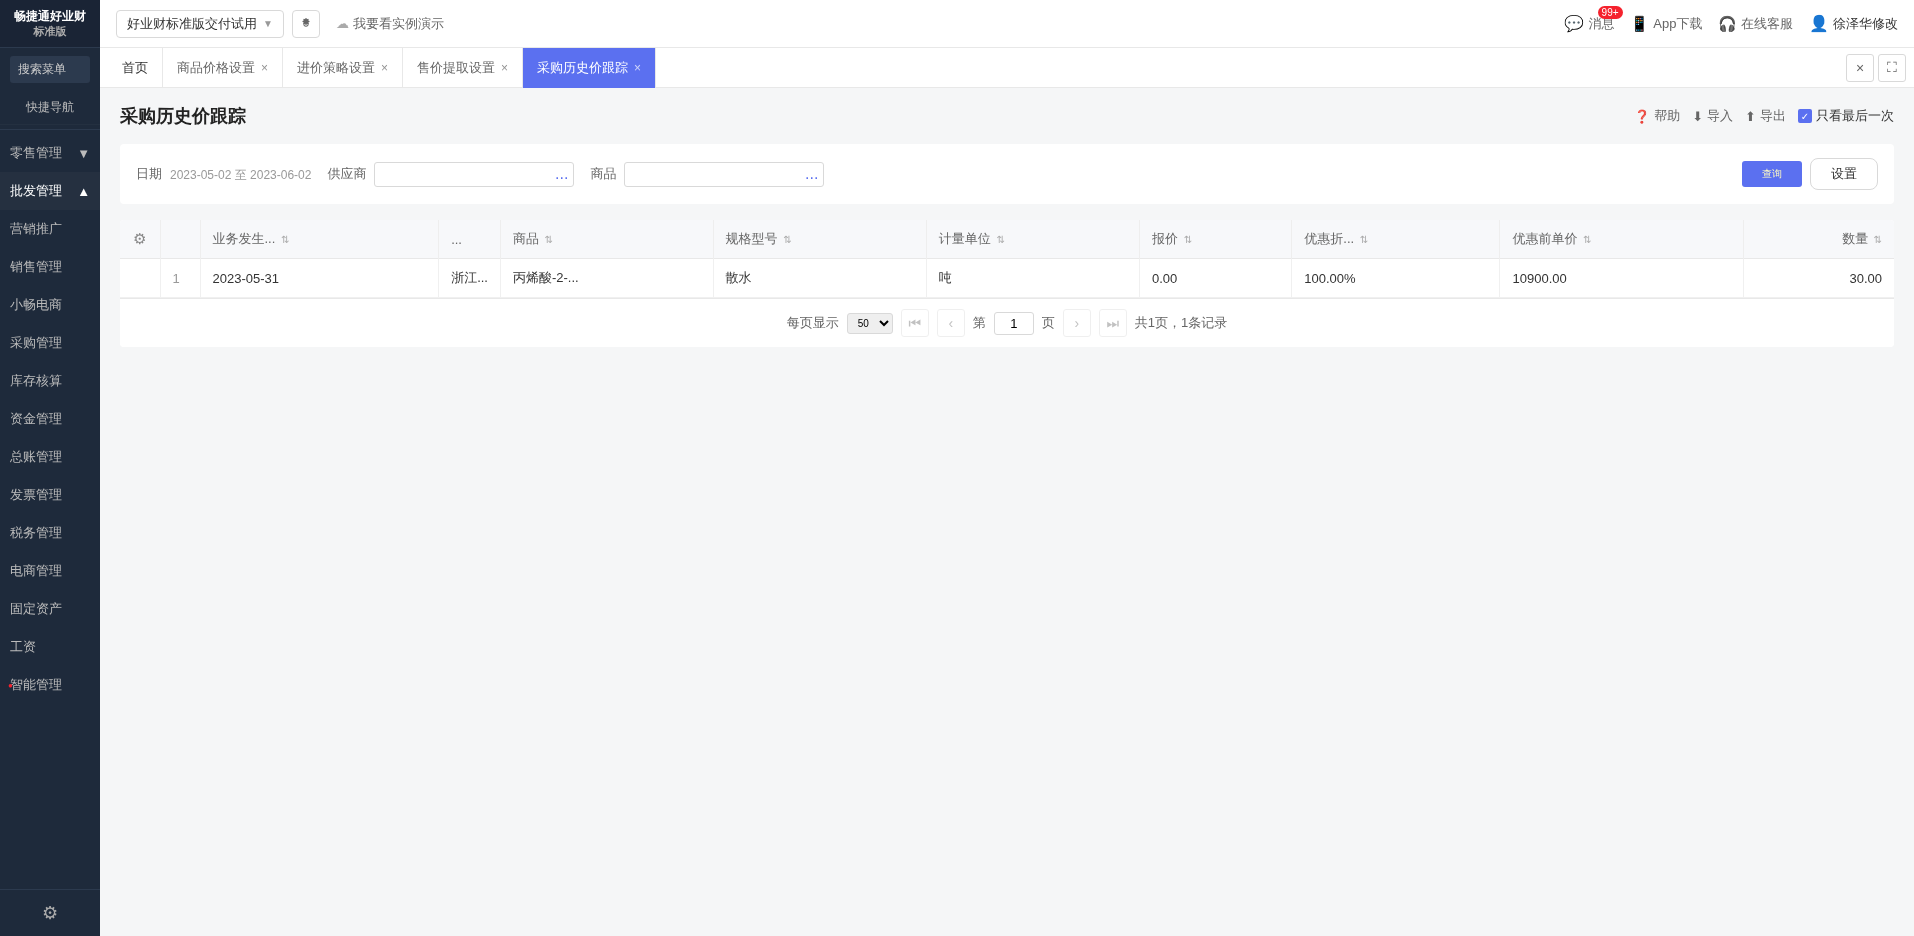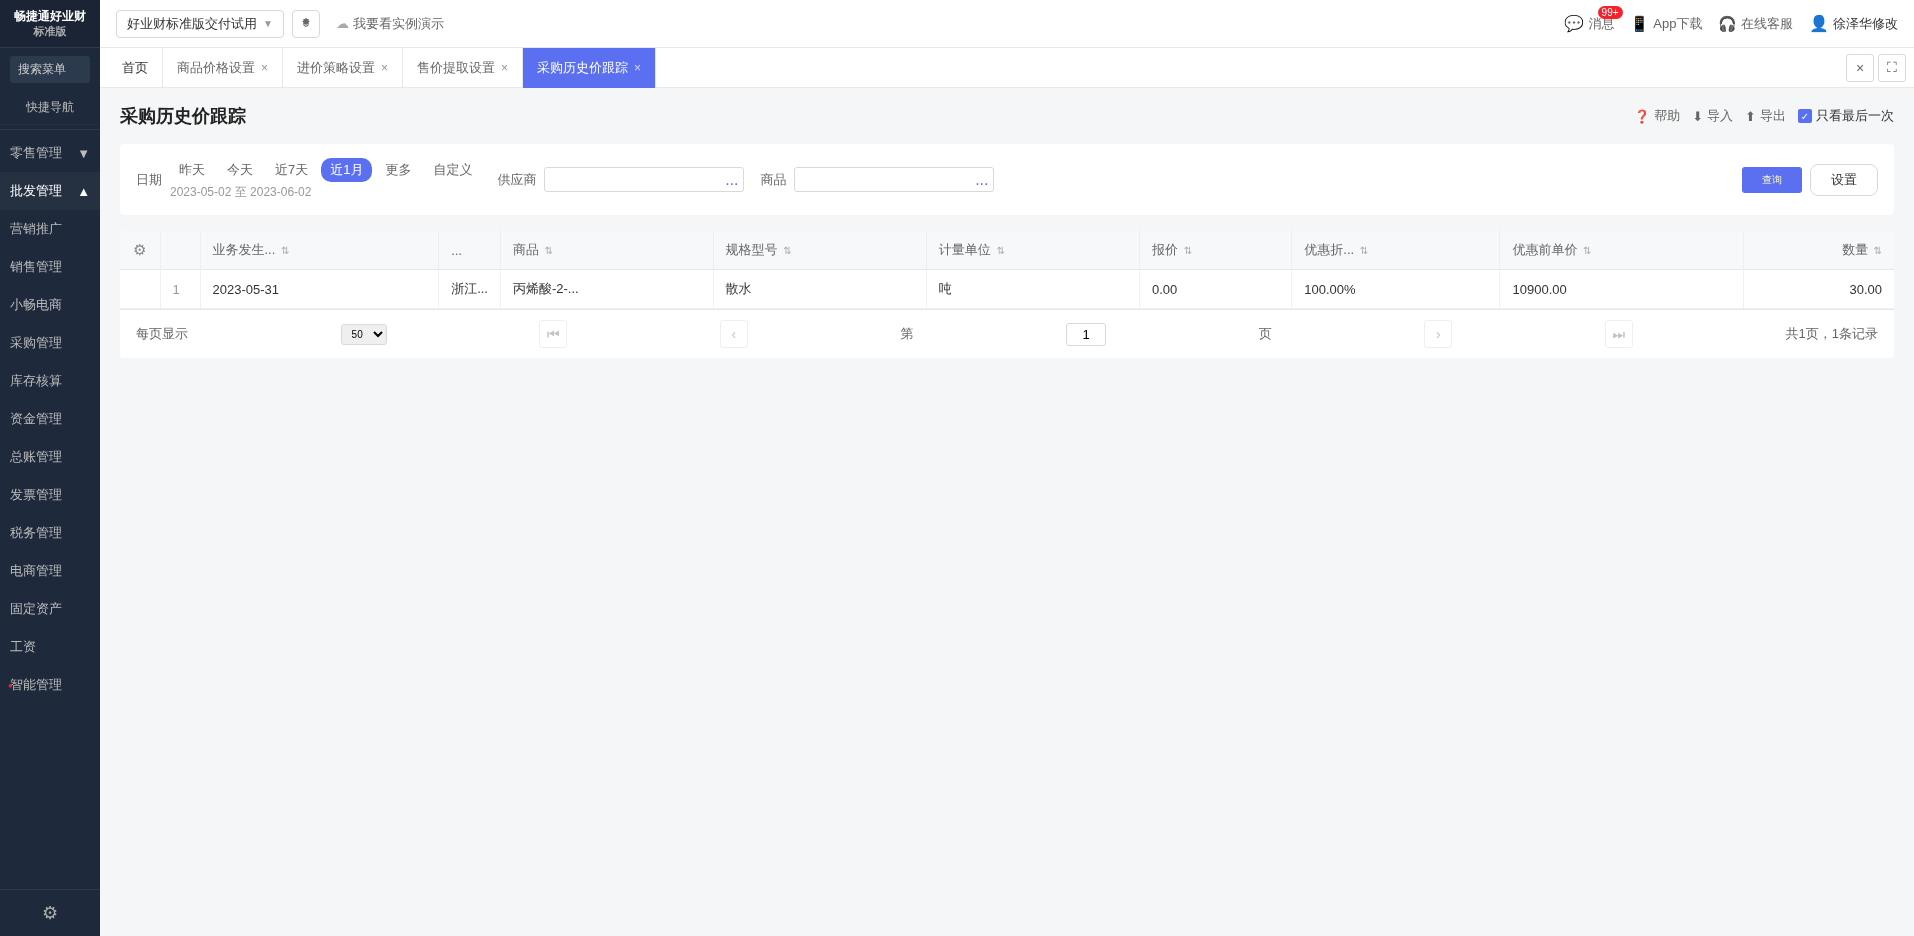--- a/index.html
+++ b/index.html
@@ -74,21 +74,21 @@
     thead th:last-child { border-right: none; }
     thead th .sort-icon { color: #aaa; font-size: 10px; margin-left: 2px; cursor: pointer; }
     tbody tr { border-bottom: 1px solid #f0f0f0; }
     tbody td { padding: 10px 12px; color: #333; white-space: nowrap; border-right: 1px solid #f0f0f0; }
     tbody td:last-child { border-right: none; }
     .gear-col { width: 40px; text-align: center; }
     .gear-btn { cursor: pointer; color: #888; font-size: 15px; }
     .row-num { color: #999; }
 
     
-    .pagination { background: #fff; border-top: 1px solid #e8e8e8; padding: 10px 16px; display: flex; align-items: center; justify-content: space-between; gap: 8px; }
+    .pagination { background: #fff; border-top: 1px solid #e8e8e8; padding: 10px 16px; display: flex; align-items: center; justify-content: center; gap: 8px; }
     .pagination-label { color: #666; font-size: 13px; }
     .pagination-select { border: 1px solid #d9d9d9; border-radius: 3px; padding: 3px 6px; font-size: 10px; cursor: pointer; }
     .pagination-btn { width: 28px; height: 28px; display: flex; align-items: center; justify-content: center; border: 1px solid #d9d9d9; border-radius: 3px; cursor: pointer; background: #fff; color: #666; font-size: 14px; }
     .pagination-btn.disabled { opacity: 0.4; cursor: not-allowed; }
     .pagination-input { width: 40px; border: 1px solid #d9d9d9; border-radius: 3px; padding: 3px 6px; text-align: center; font-size: 13px; }
     .pagination-info { color: #666; font-size: 13px; }
 
     .sidebar-divider { height: 1px; background: #2c3a4e; margin: 4px 0; }
 
     .filter-date-col { display: flex; flex-direction: column; }
@@ -252,28 +252,20 @@
           <span>只看最后一次</span>
         </div>
       </div>
     </div>
 
     <div class="filter-area">
       <div class="filter-row">
         <div class="filter-item">
           <span class="filter-label">日期</span>
           <div class="filter-date-col">
-            <div class="filter-date-options">
-              <span class="filter-date-btn">昨天</span>
-              <span class="filter-date-btn">今天</span>
-              <span class="filter-date-btn">近7天</span>
-              <span class="filter-date-btn active">近1月</span>
-              <span class="filter-date-btn">更多</span>
-              <span class="filter-date-btn">自定义</span>
-            </div>
             <div class="filter-date-range">2023-05-02 至 2023-06-02</div>
           </div>
         </div>
 
         <div class="filter-item">
           <span class="filter-label">供应商</span>
           <div class="filter-input-wrap">
             <input class="filter-input" type="text" placeholder="" style="">
             <span class="filter-dots">...</span>
           </div>

